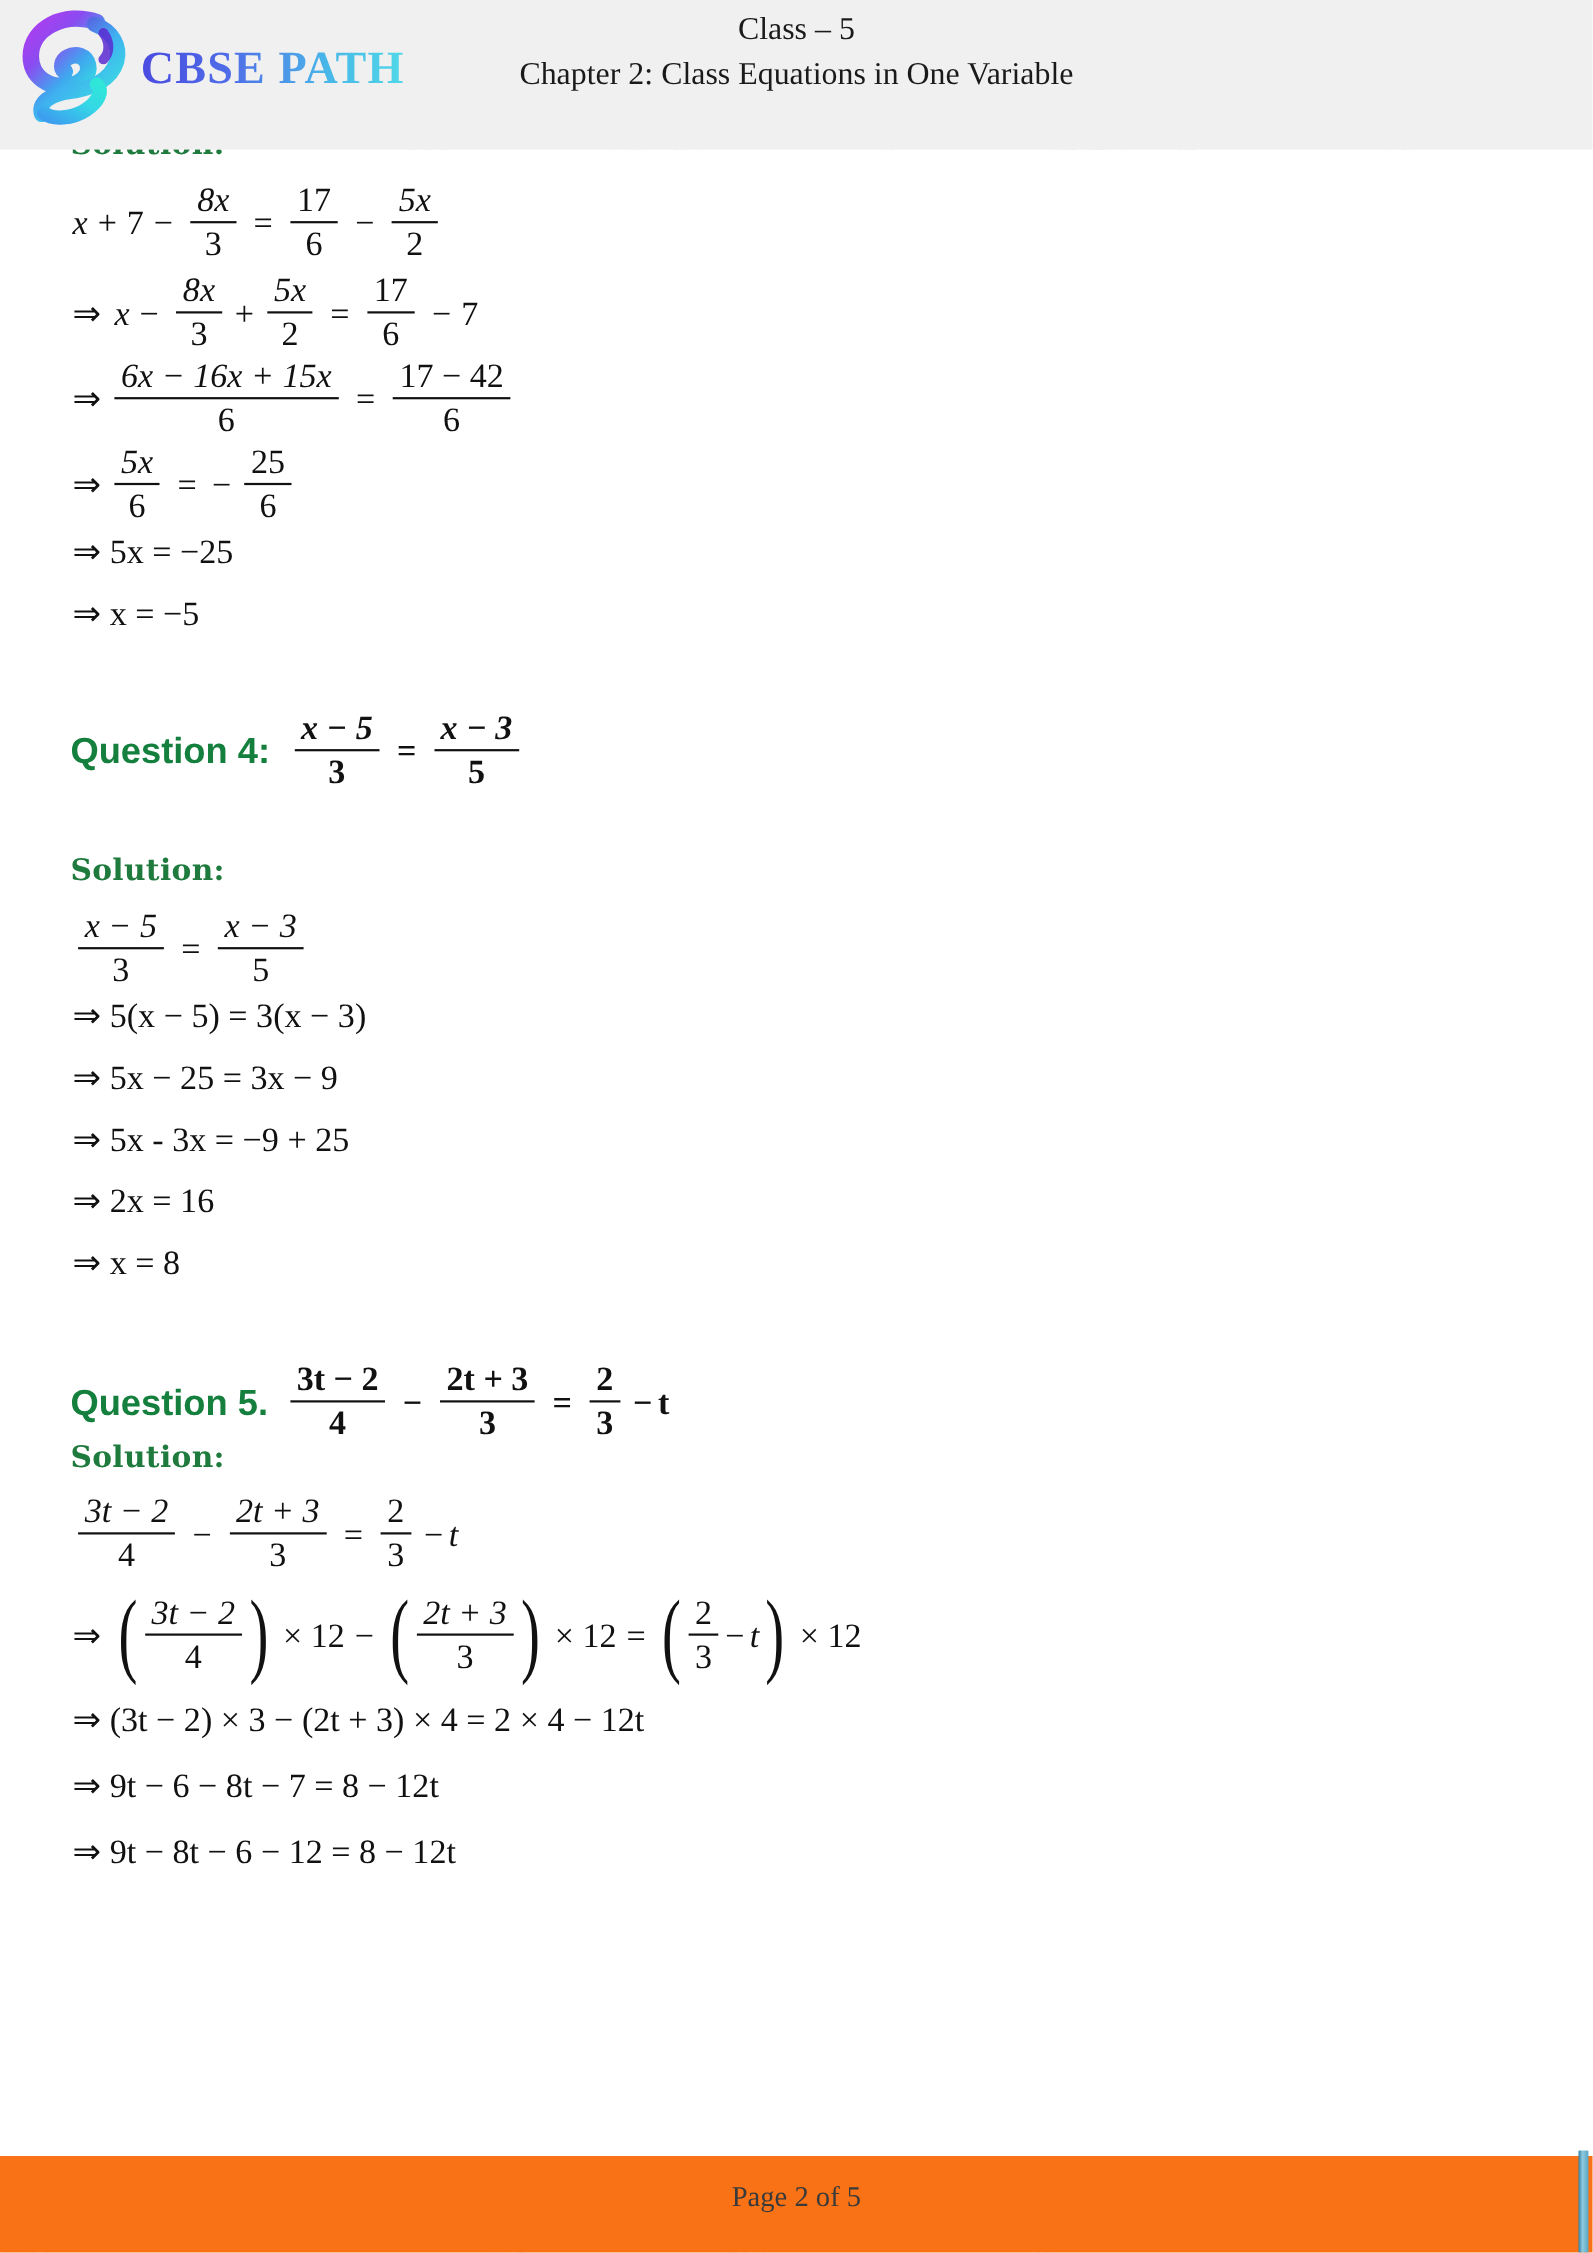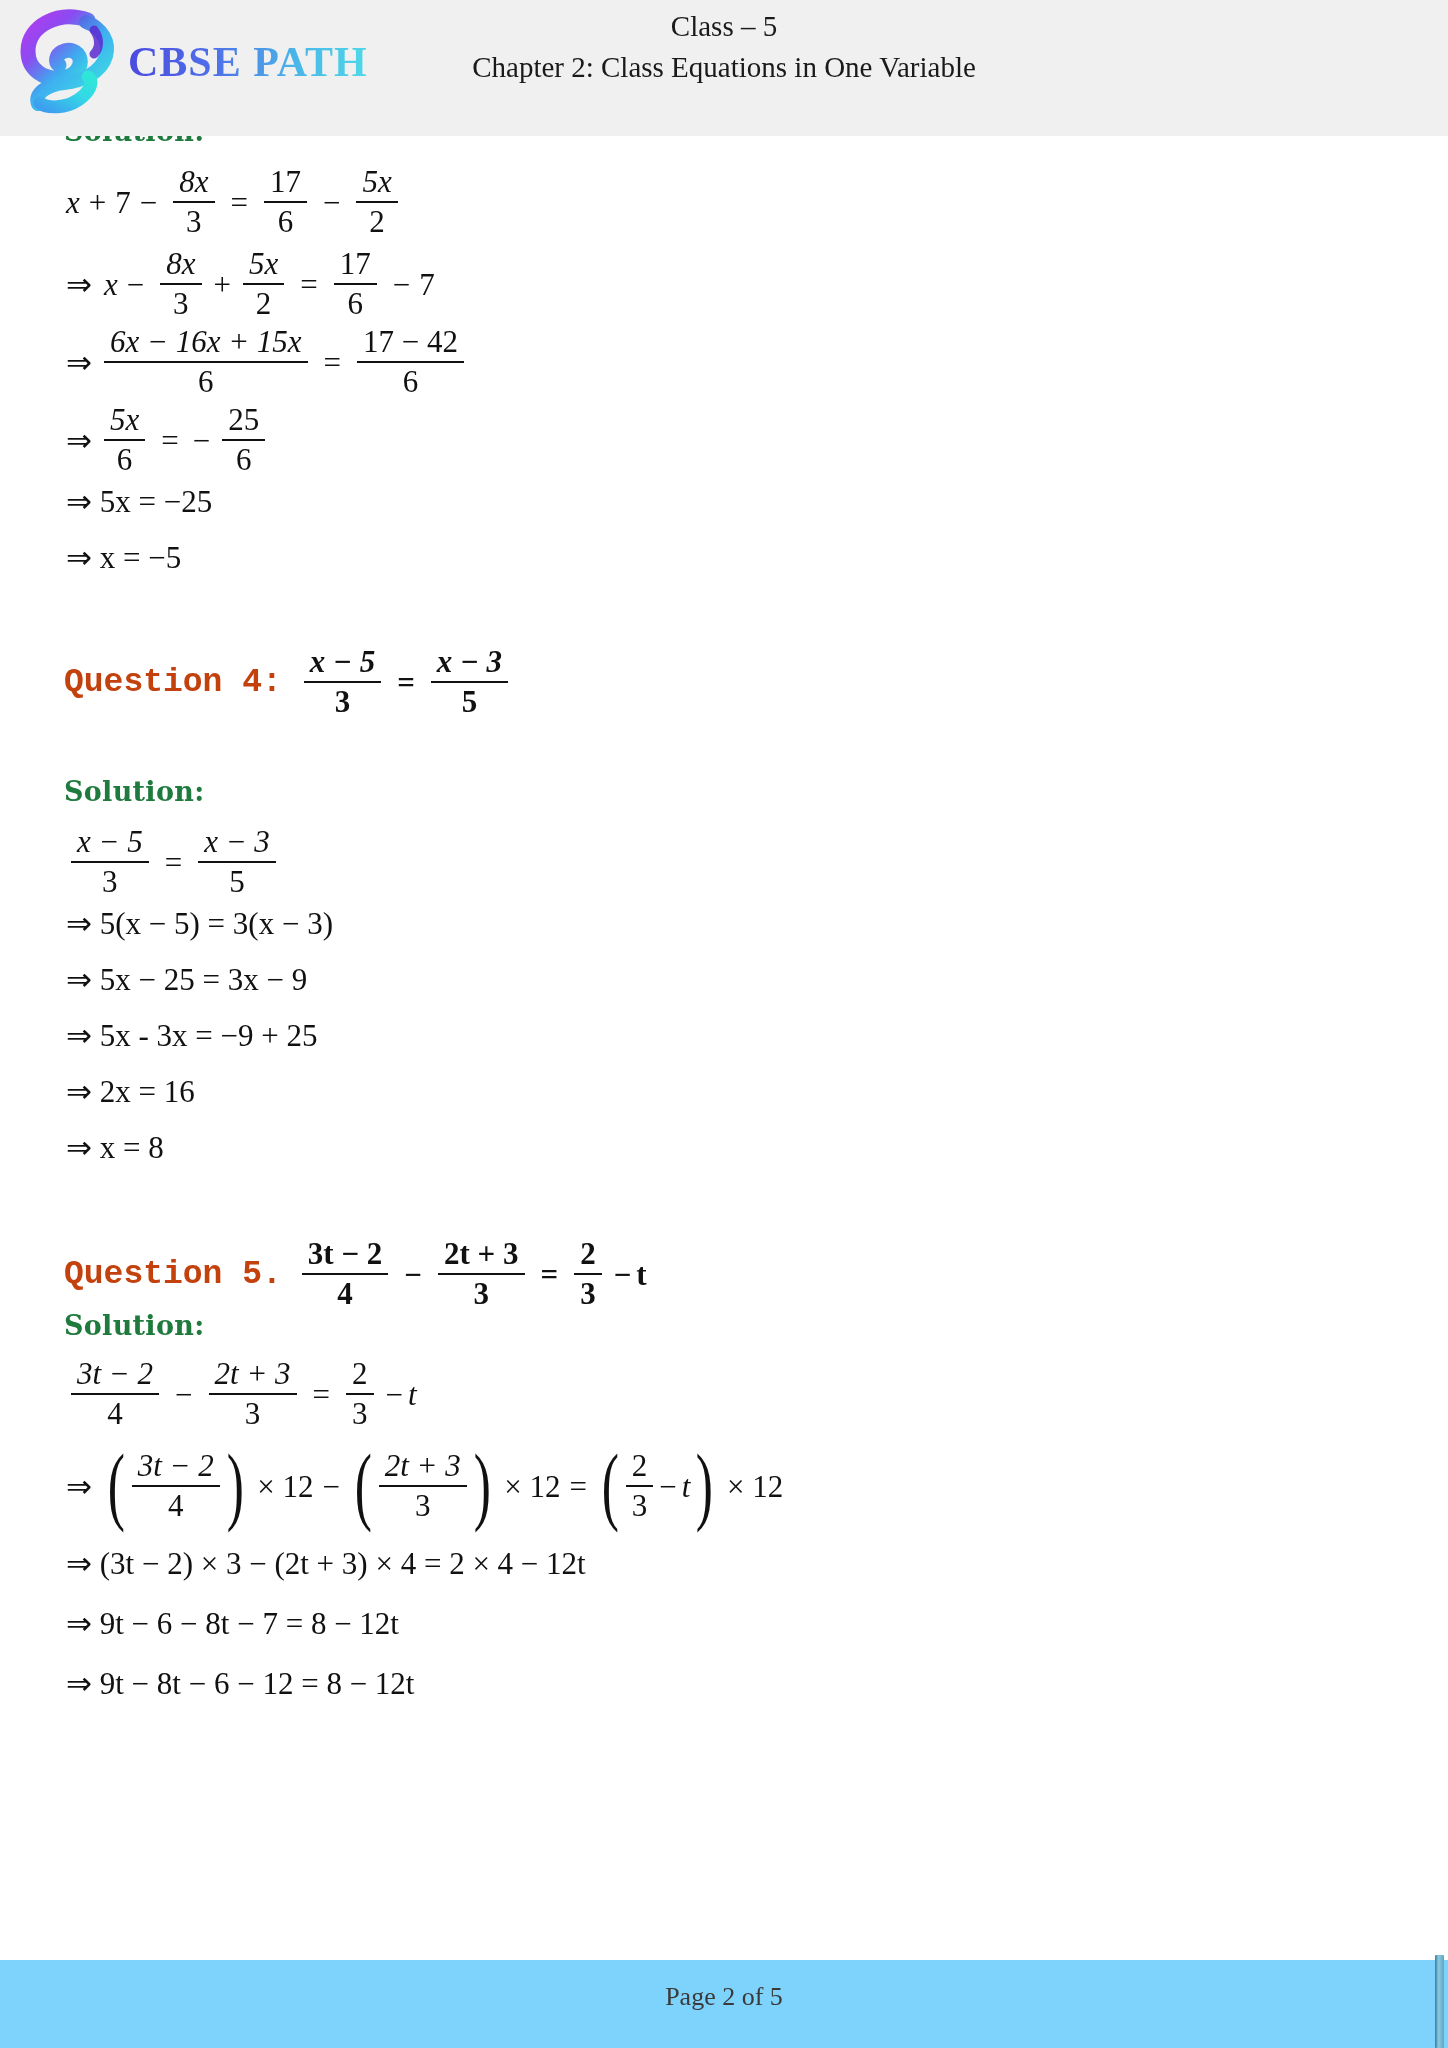--- a/index.html
+++ b/index.html
@@ -102,24 +102,24 @@
     position: absolute;
     font-family: "DejaVu Serif", serif;
     font-weight: bold;
     font-size: 27px;
     color: #1f7a3d;
     letter-spacing: 0.3px;
   }
 
   .qlabel {
     position: absolute;
-    font-family: Liberation Mono, monospace;
+    font-family: Liberation Sans, sans-serif;
     font-weight: bold;
     font-size: 32px;
-    color: #c2410c;
+    color: #15803d;
   }
 
   .eq {
     position: absolute;
     font-family: "Liberation Serif", serif;
     font-size: 31px;
     color: #111;
     white-space: nowrap;
     display: flex;
     align-items: center;
@@ -169,21 +169,21 @@
     color: #111;
   }
 
   
   .footer {
     position: absolute;
     left: 0;
     top: 1960px;
     width: 1448px;
     height: 88px;
-    background: #7dd3fc;
+    background: #f97316;
     z-index: 5;
   }
   .footer-text {
     position: absolute;
     left: 0; top: 22px;
     width: 1448px;
     text-align: center;
     font-family: "Liberation Serif", serif;
     font-size: 26px;
     color: #3a3a3a;

